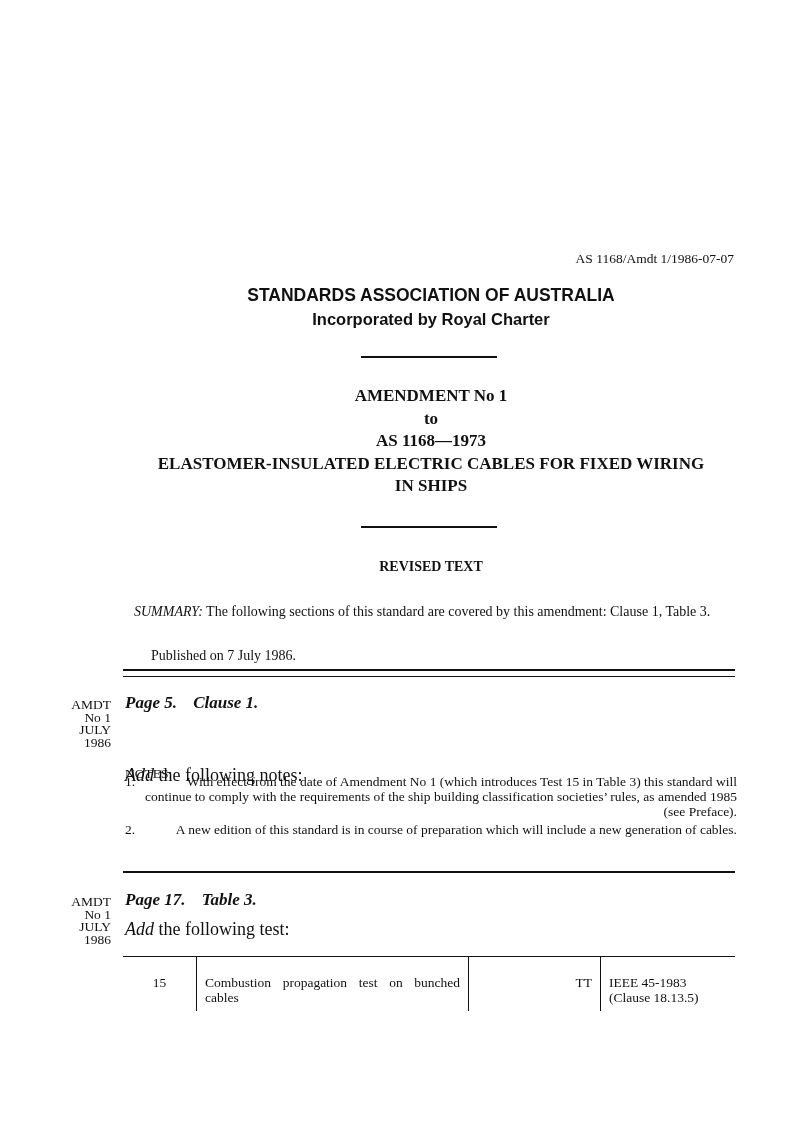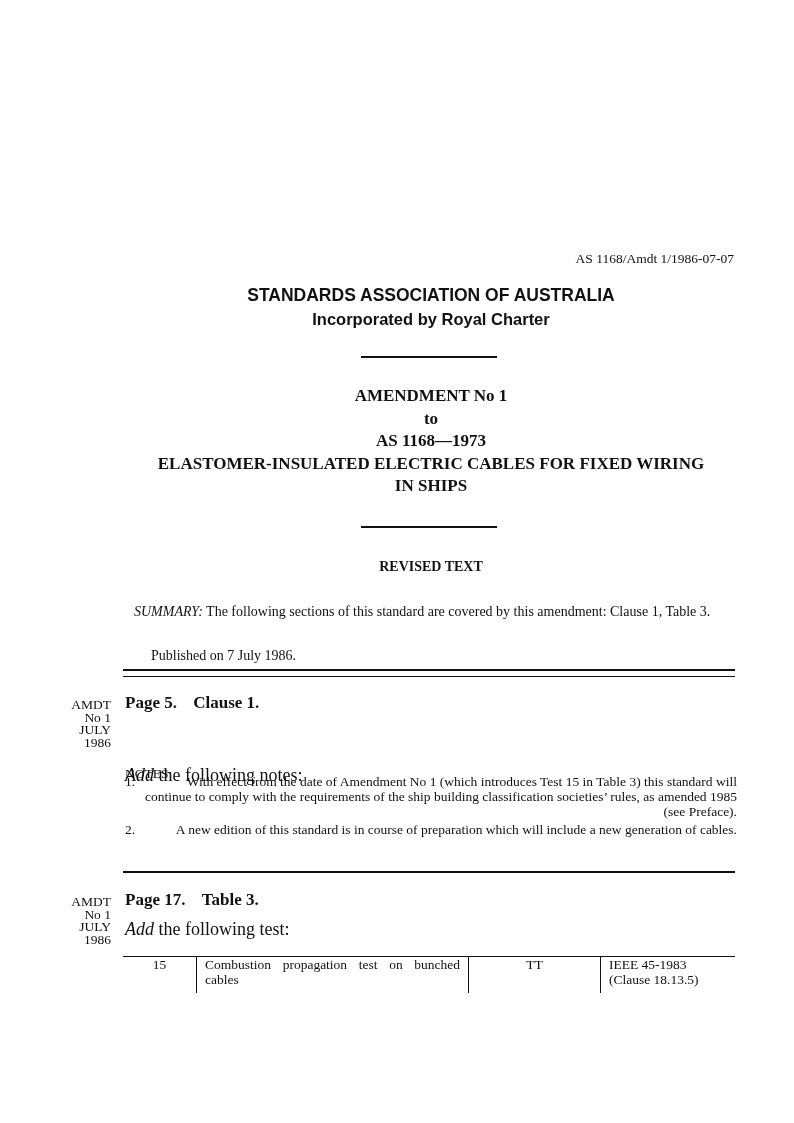--- a/index.html
+++ b/index.html
@@ -8,36 +8,36 @@
     .ref { right: 60px; top: 251px; font-size: 13.5px; }
     .org { left: 0; width: 862px; top: 283px; text-align: center; font-family: "Liberation Sans", sans-serif; font-weight: bold; font-size: 17.5px; line-height: 24px; }
     .org .sub { font-size: 16.5px; }
     .rule-short { left: 361px; width: 136px; height: 1.5px; background: #111; }
     .amend { left: 0; width: 862px; top: 385px; text-align: center; font-weight: bold; font-size: 17px; line-height: 22.5px; }
     .revised { left: 0; width: 862px; top: 559px; text-align: center; font-weight: bold; font-size: 14px; }
     .summary { left: 134px; width: 612px; top: 604px; font-size: 14px; line-height: 16px; text-align: justify; }
     .published { left: 123px; top: 648px; font-size: 14px; margin-left: 28px; }
     .dbl-rule { left: 123px; width: 612px; top: 669px; height: 5px; border-top: 2px solid #111; border-bottom: 1.5px solid #111; }
     .margin-note { left: 61px; font-size: 13.5px; line-height: 12.5px; width: 50px; }
-    .sec-head { left: 125px; font-weight: bold; font-size: 17px; }
+    .sec-head { left: 125px; font-weight: bold; font-size: 17px; font-style: italic; }
     .sec-head span + span { margin-left: 12px; }
     .add-line { left: 125px; font-size: 18px; }
     .add-line i { font-style: italic; }
     .notes-label { left: 125px; top: 766px; font-size: 13.5px; }
     .notes { left: 125px; width: 612px; top: 774px; font-size: 13.5px; line-height: 15px; margin: 0; padding: 0; list-style: none; }
     .notes li { position: relative; padding-left: 17px; margin-bottom: 3px; }
     .notes li .num { position: absolute; left: 0; top: 0; }
     .single-rule { left: 123px; width: 612px; height: 1.5px; background: #111; }
     table.tests { position: absolute; left: 123px; top: 956px; width: 612px; border-collapse: collapse; font-size: 13.5px; line-height: 15px; }
-    table.tests td { vertical-align: top; padding: 0 8px 6px 8px; margin-top: 25px; }
+    table.tests td { vertical-align: top; padding: 18px 8px 6px 8px; margin-top: 25px; }
     table.tests tr { border-top: 1.5px solid #111; }
     table.tests td + td { border-left: 1.2px solid #111; }
     .c-no { width: 57px; text-align: center; }
     .c-desc { width: 255px; text-align: justify; }
-    .c-type { width: 115px; text-align: center; }
+    .c-type { width: 115px; text-align: right; }
   </style>
 </head>
 <body>
 
 <div class="abs ref">AS 1168/Amdt 1/1986-07-07</div>
 
 <div class="abs org">
   <div>STANDARDS ASSOCIATION OF AUSTRALIA</div>
   <div class="sub">Incorporated by Royal Charter</div>
 </div>

